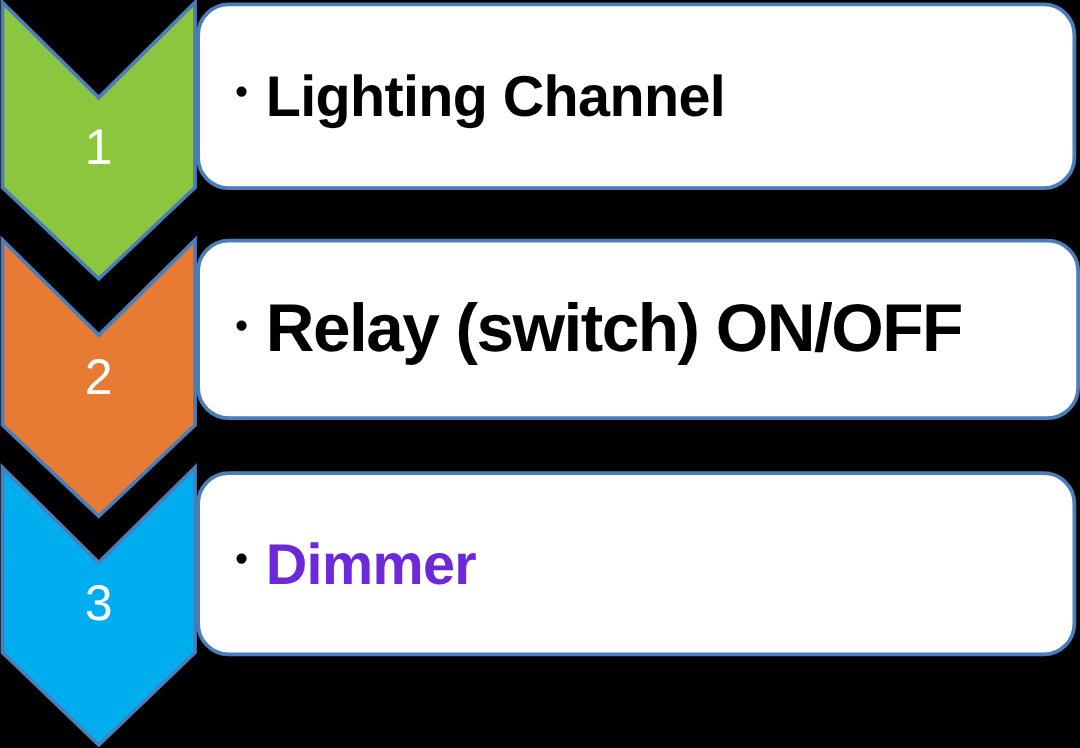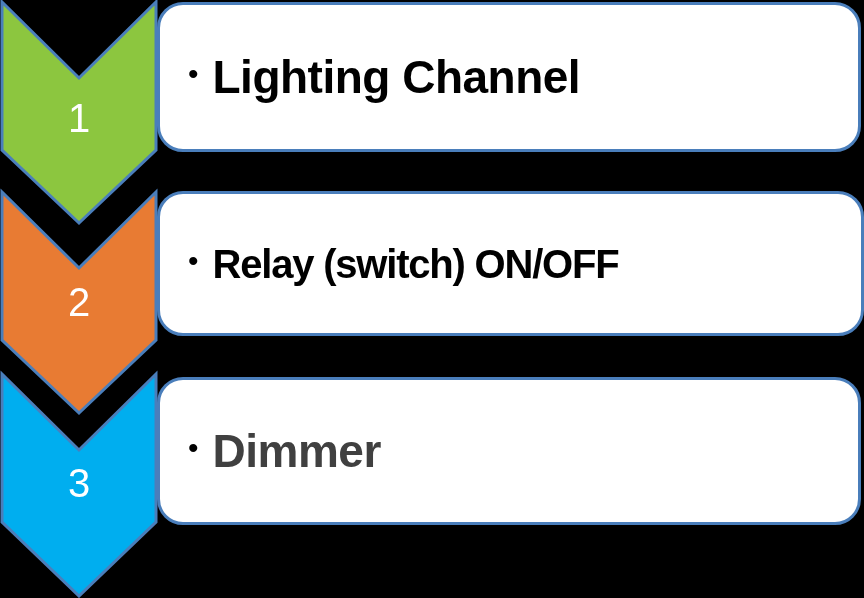--- a/index.html
+++ b/index.html
@@ -85,21 +85,21 @@
   .tb-label {
     color: #000000;
     font-family: "Liberation Sans", sans-serif;
     font-weight: bold;
     font-size: 46px;
     line-height: 1.05;
     white-space: nowrap;
     letter-spacing: -0.5px;
     text-align: right;
   }
-  #textbox-2 .tb-label { font-size: 40px; letter-spacing: -1.2px; }
+  #textbox-2 .tb-label { font-size: 54px; letter-spacing: -1.2px; }
 </style>
 </head>
 <body>
 
 <div id="stage" style="background: rgb(0, 0, 0); width: 864px; height: 598px;">
 
   <div class="chevron" id="chevron-1">
     <svg viewBox="0 0 158 225" preserveAspectRatio="none">
       <polygon points="2,2 79,78 156,2 156,150 79,223 2,150" fill="#8CC63F" stroke="#4A7EBB" stroke-width="3" stroke-linejoin="miter"></polygon>
     </svg>
@@ -130,17 +130,17 @@
   <div class="chevron" id="chevron-3">
     <svg viewBox="0 0 158 226" preserveAspectRatio="none">
       <polygon points="2,2 79,78 156,2 156,150 79,224 2,150" fill="#00AEEF" stroke="#4A7EBB" stroke-width="3" stroke-linejoin="miter"></polygon>
     </svg>
   </div>
   <div class="chev-num" id="chev-num-3" style="color: rgb(255, 255, 255);">3</div>
 
   <div class="textbox" id="textbox-3" style="border-color: rgb(74, 126, 187); background: rgb(255, 255, 255);">
     <div class="tb-inner">
       <span class="bullet" style="color: rgb(0, 0, 0);">•</span>
-      <span class="tb-label" style="color: #404040;">Dimmer</span>
+      <span class="tb-label" style="color: #6d28d9;">Dimmer</span>
     </div>
   </div>
 
 </div>
 
 </body></html>

